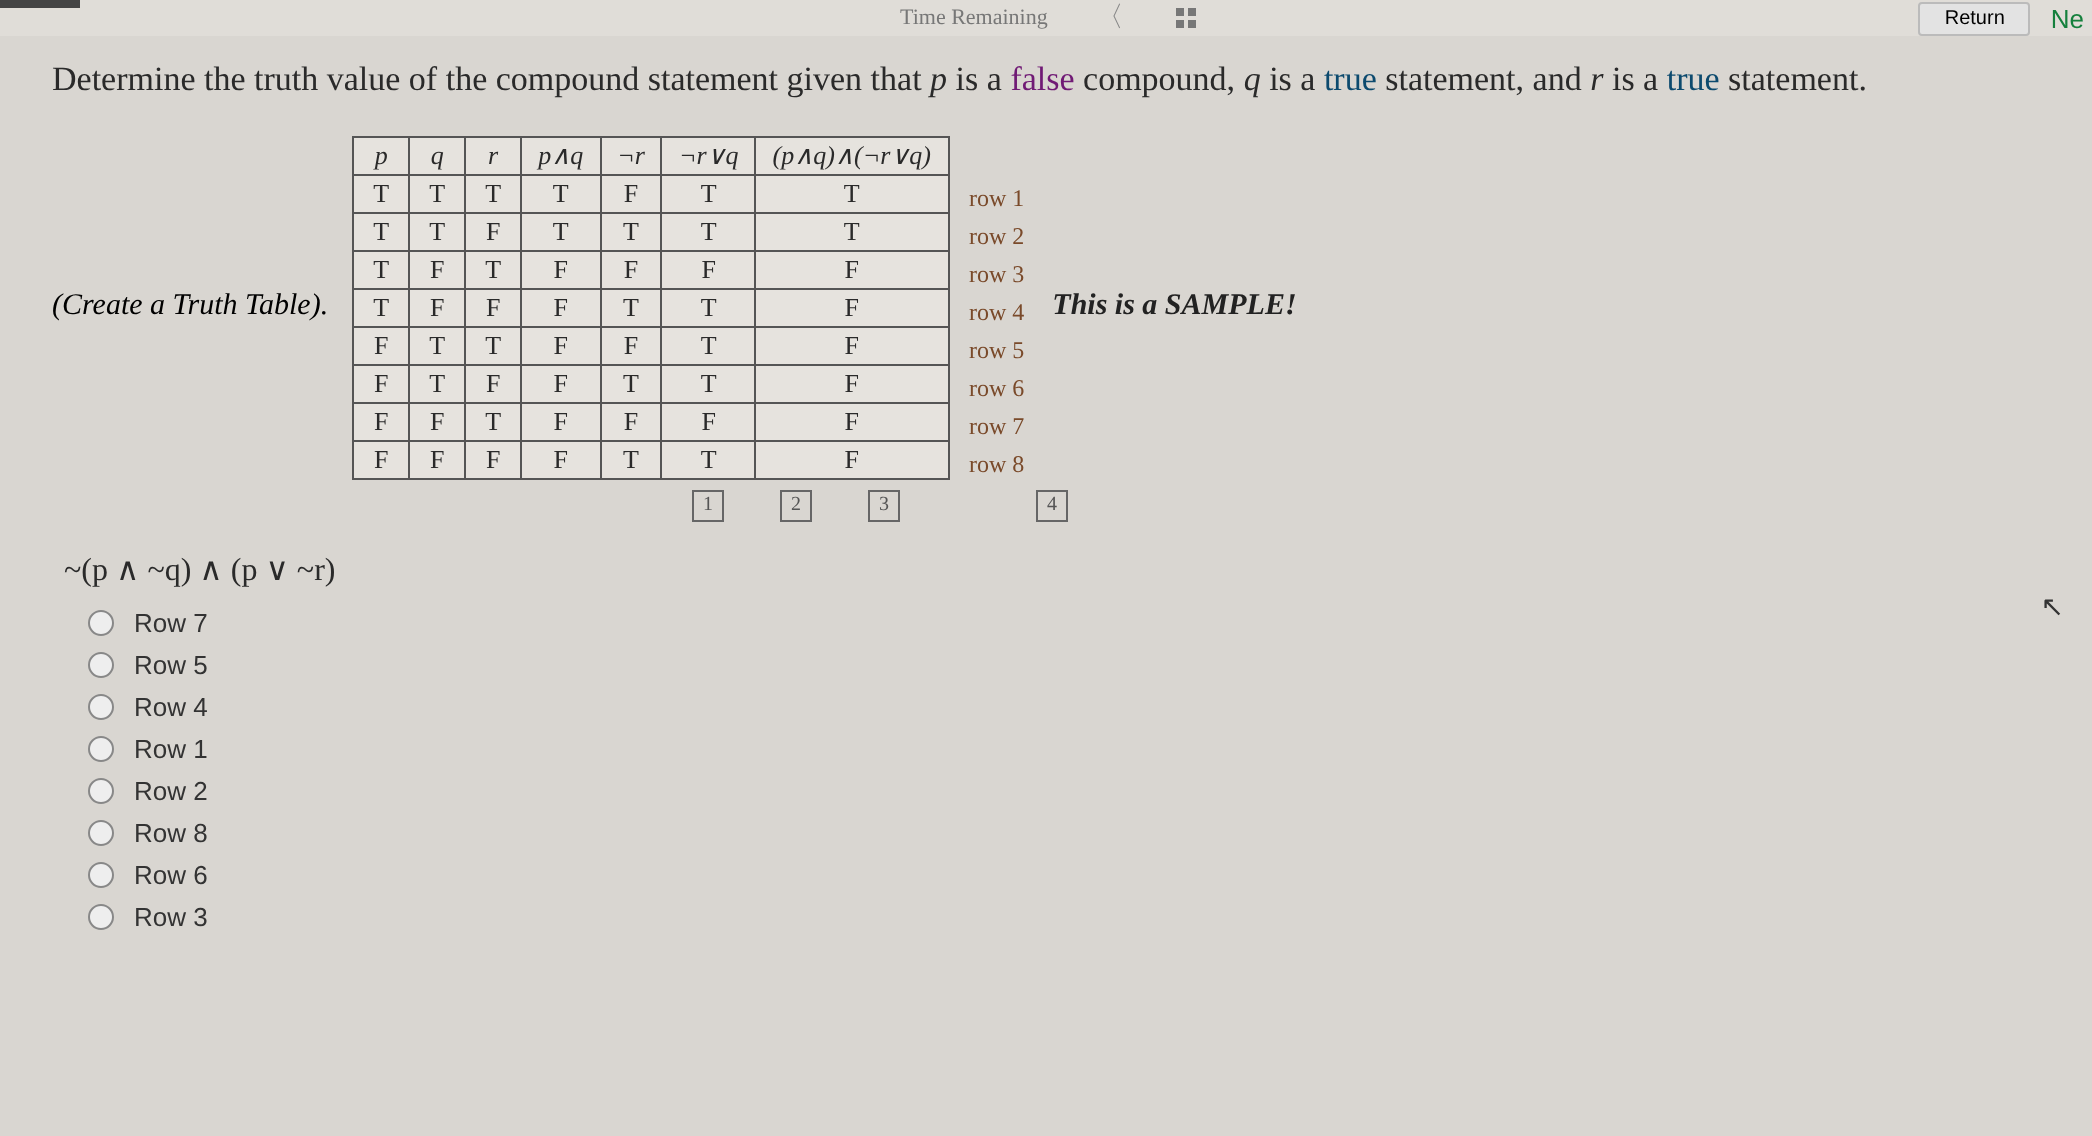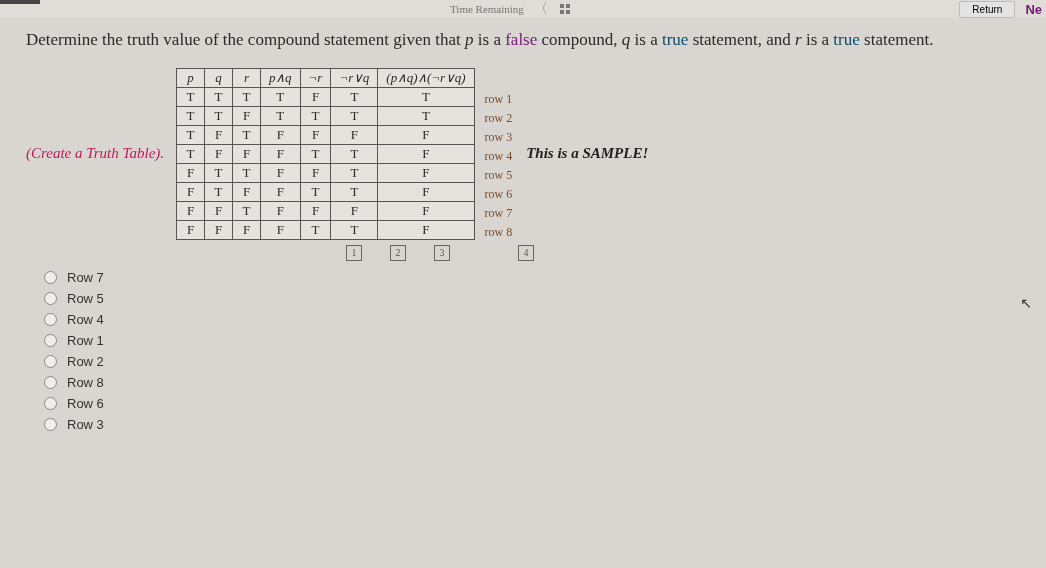--- a/index.html
+++ b/index.html
@@ -14,21 +14,21 @@
     .topbar {
       height: 18px;
       display: flex;
       align-items: center;
       justify-content: space-between;
       padding: 0 0 0 450px;
       font-size: 11px;
       color: #777;
       background: #e0ddd8;
     }
-    .topbar-left { display: flex; align-items: center; gap: 6px; }
+    .topbar-left { display: flex; align-items: center; gap: 20px; }
     .topbar-right { display: flex; align-items: center; gap: 10px; padding-right: 4px; }
     .chevron-btn {
       font-size: 14px;
       color: #888;
       cursor: pointer;
       padding: 0 4px;
     }
     .grid-icon {
       display:inline-block;
       width:14px;height:14px;
@@ -43,21 +43,21 @@
       font-size: 10px;
       color: #000000;
       background: #e3e3e3;
       border: 1px solid #bbb;
       border-radius: 2px;
       padding: 2px 12px;
       cursor:pointer;
     }
     .next-btn {
       font-family: Arial,sans-serif;
-      font-size:13px;color:#701a75;font-weight:bold;
+      font-size:13px;color:#15803d;
     }
     .content {
       padding: 10px 26px 0 26px;
     }
     .question {
       font-size: 17px;
       line-height: 1.45;
       color: #2a2a2a;
     }
     .question .false { color: #701a75; }
@@ -65,21 +65,21 @@
     .question i { font-style: italic; }
     .midarea {
       display: flex;
       align-items: center;
       gap: 12px;
       margin-top: 14px;
     }
     .create-label {
       font-style: italic;
       font-size: 15px;
-      color: #be185d;
+      color: #000000;
       white-space: nowrap;
     }
     .table-wrap { display:flex; align-items:center; gap: 10px; }
     .truth-table {
       border-collapse: collapse;
       font-family: "Times New Roman", serif;
       font-size: 13px;
       background: #e6e3de;
     }
     .truth-table th, .truth-table td {
@@ -285,20 +285,21 @@
     </div>
   </div>
 
   <div class="mini-boxes">
     <span class="mini-box">1</span>
     <span class="mini-box">2</span>
     <span class="mini-box">3</span>
     <span class="mini-box gap">4</span>
   </div>
 
+  <div class="expression">~(p ∧ ~q) ∧ (p ∨ ~r)</div>
 
   <div class="options" id="options">
       <div class="option">
         <span class="radio"></span>
         <span>Row 7</span>
       </div>
       <div class="option">
         <span class="radio"></span>
         <span>Row 5</span>
       </div>

